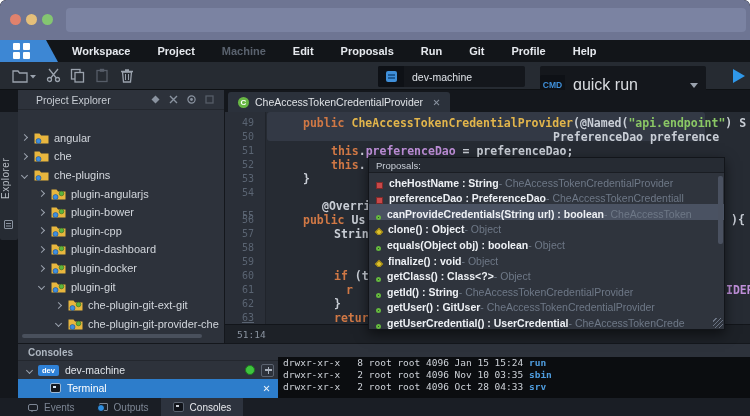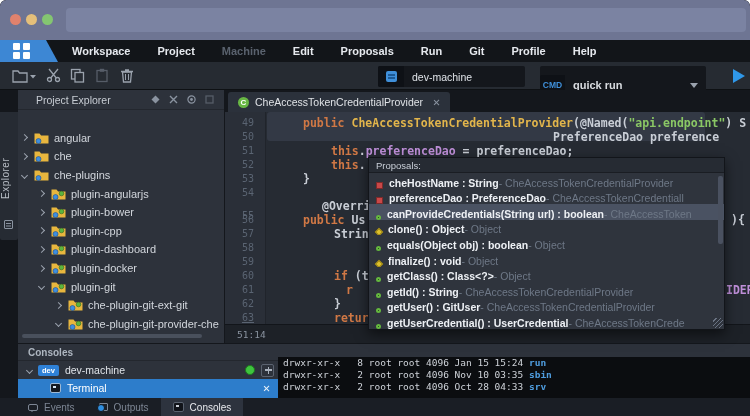--- a/index.html
+++ b/index.html
@@ -26,21 +26,21 @@
   .tb-ico{position:absolute;top:6px;color:#9aa2ad;}
   .tb-ico.dim{color:#565d68;}
   .caret-down{width:0;height:0;border-left:4px solid transparent;border-right:4px solid transparent;border-top:5px solid #9aa2ad;display:inline-block;}
   .machine-field{position:absolute;left:378px;top:4px;width:147px;height:21px;background:#14171c;border-radius:2px;display:flex;align-items:center;}
   .machine-ico-box{width:26px;height:21px;background:#0e1116;border-radius:2px 0 0 2px;display:flex;align-items:center;justify-content:center;}
   .machine-ico{width:11px;height:11px;background:#3f8fd9;border-radius:2px;position:relative;}
   .machine-ico::after{content:"";position:absolute;left:2px;top:3px;width:7px;height:1.5px;background:#1c5a96;box-shadow:0 3px 0 #1c5a96;}
   .machine-name{font-size:10.5px;color:#dfe3e8;padding-left:8px;}
   .cmd-field{position:absolute;left:540px;top:4px;width:166px;height:38px;background:#14171c;border-radius:2px;display:flex;align-items:center;}
   .cmd-badge{width:25px;height:21px;background:#0e1116;border-radius:2px 0 0 2px;color:#3f8fd9;font-size:8.5px;font-weight:bold;display:flex;align-items:center;justify-content:center;}
-  .cmd-name{font-size:11px;color:#d9dce0;padding-left:8px;flex:1;font-weight:bold;}
+  .cmd-name{font-size:16px;color:#d9dce0;padding-left:8px;flex:1;}
   .cmd-caret{margin-right:8px;}
   .play-btn{position:absolute;left:731px;top:6px;width:16px;height:16px;}
   .play-btn::before{content:"";position:absolute;left:2px;top:1px;border-left:12px solid #2f97e8;border-top:7px solid transparent;border-bottom:7px solid transparent;}
 
   
   .rail{position:absolute;left:0;top:90px;width:18px;height:308px;background:#14171c;}
   .rail-tab{position:absolute;left:0;top:22px;width:18px;height:128px;background:#262b33;border-radius:0 0 2px 2px;}
   .rail-label{position:absolute;left:0;top:26px;width:18px;height:80px;color:#b9bfc7;font-size:10px;
               writing-mode:vertical-rl;transform:rotate(180deg);text-align:center;letter-spacing:.5px;}
   .rail-ico{position:absolute;left:4px;top:108px;width:9px;height:9px;border:1.3px solid #8a93a0;border-radius:1px;}

